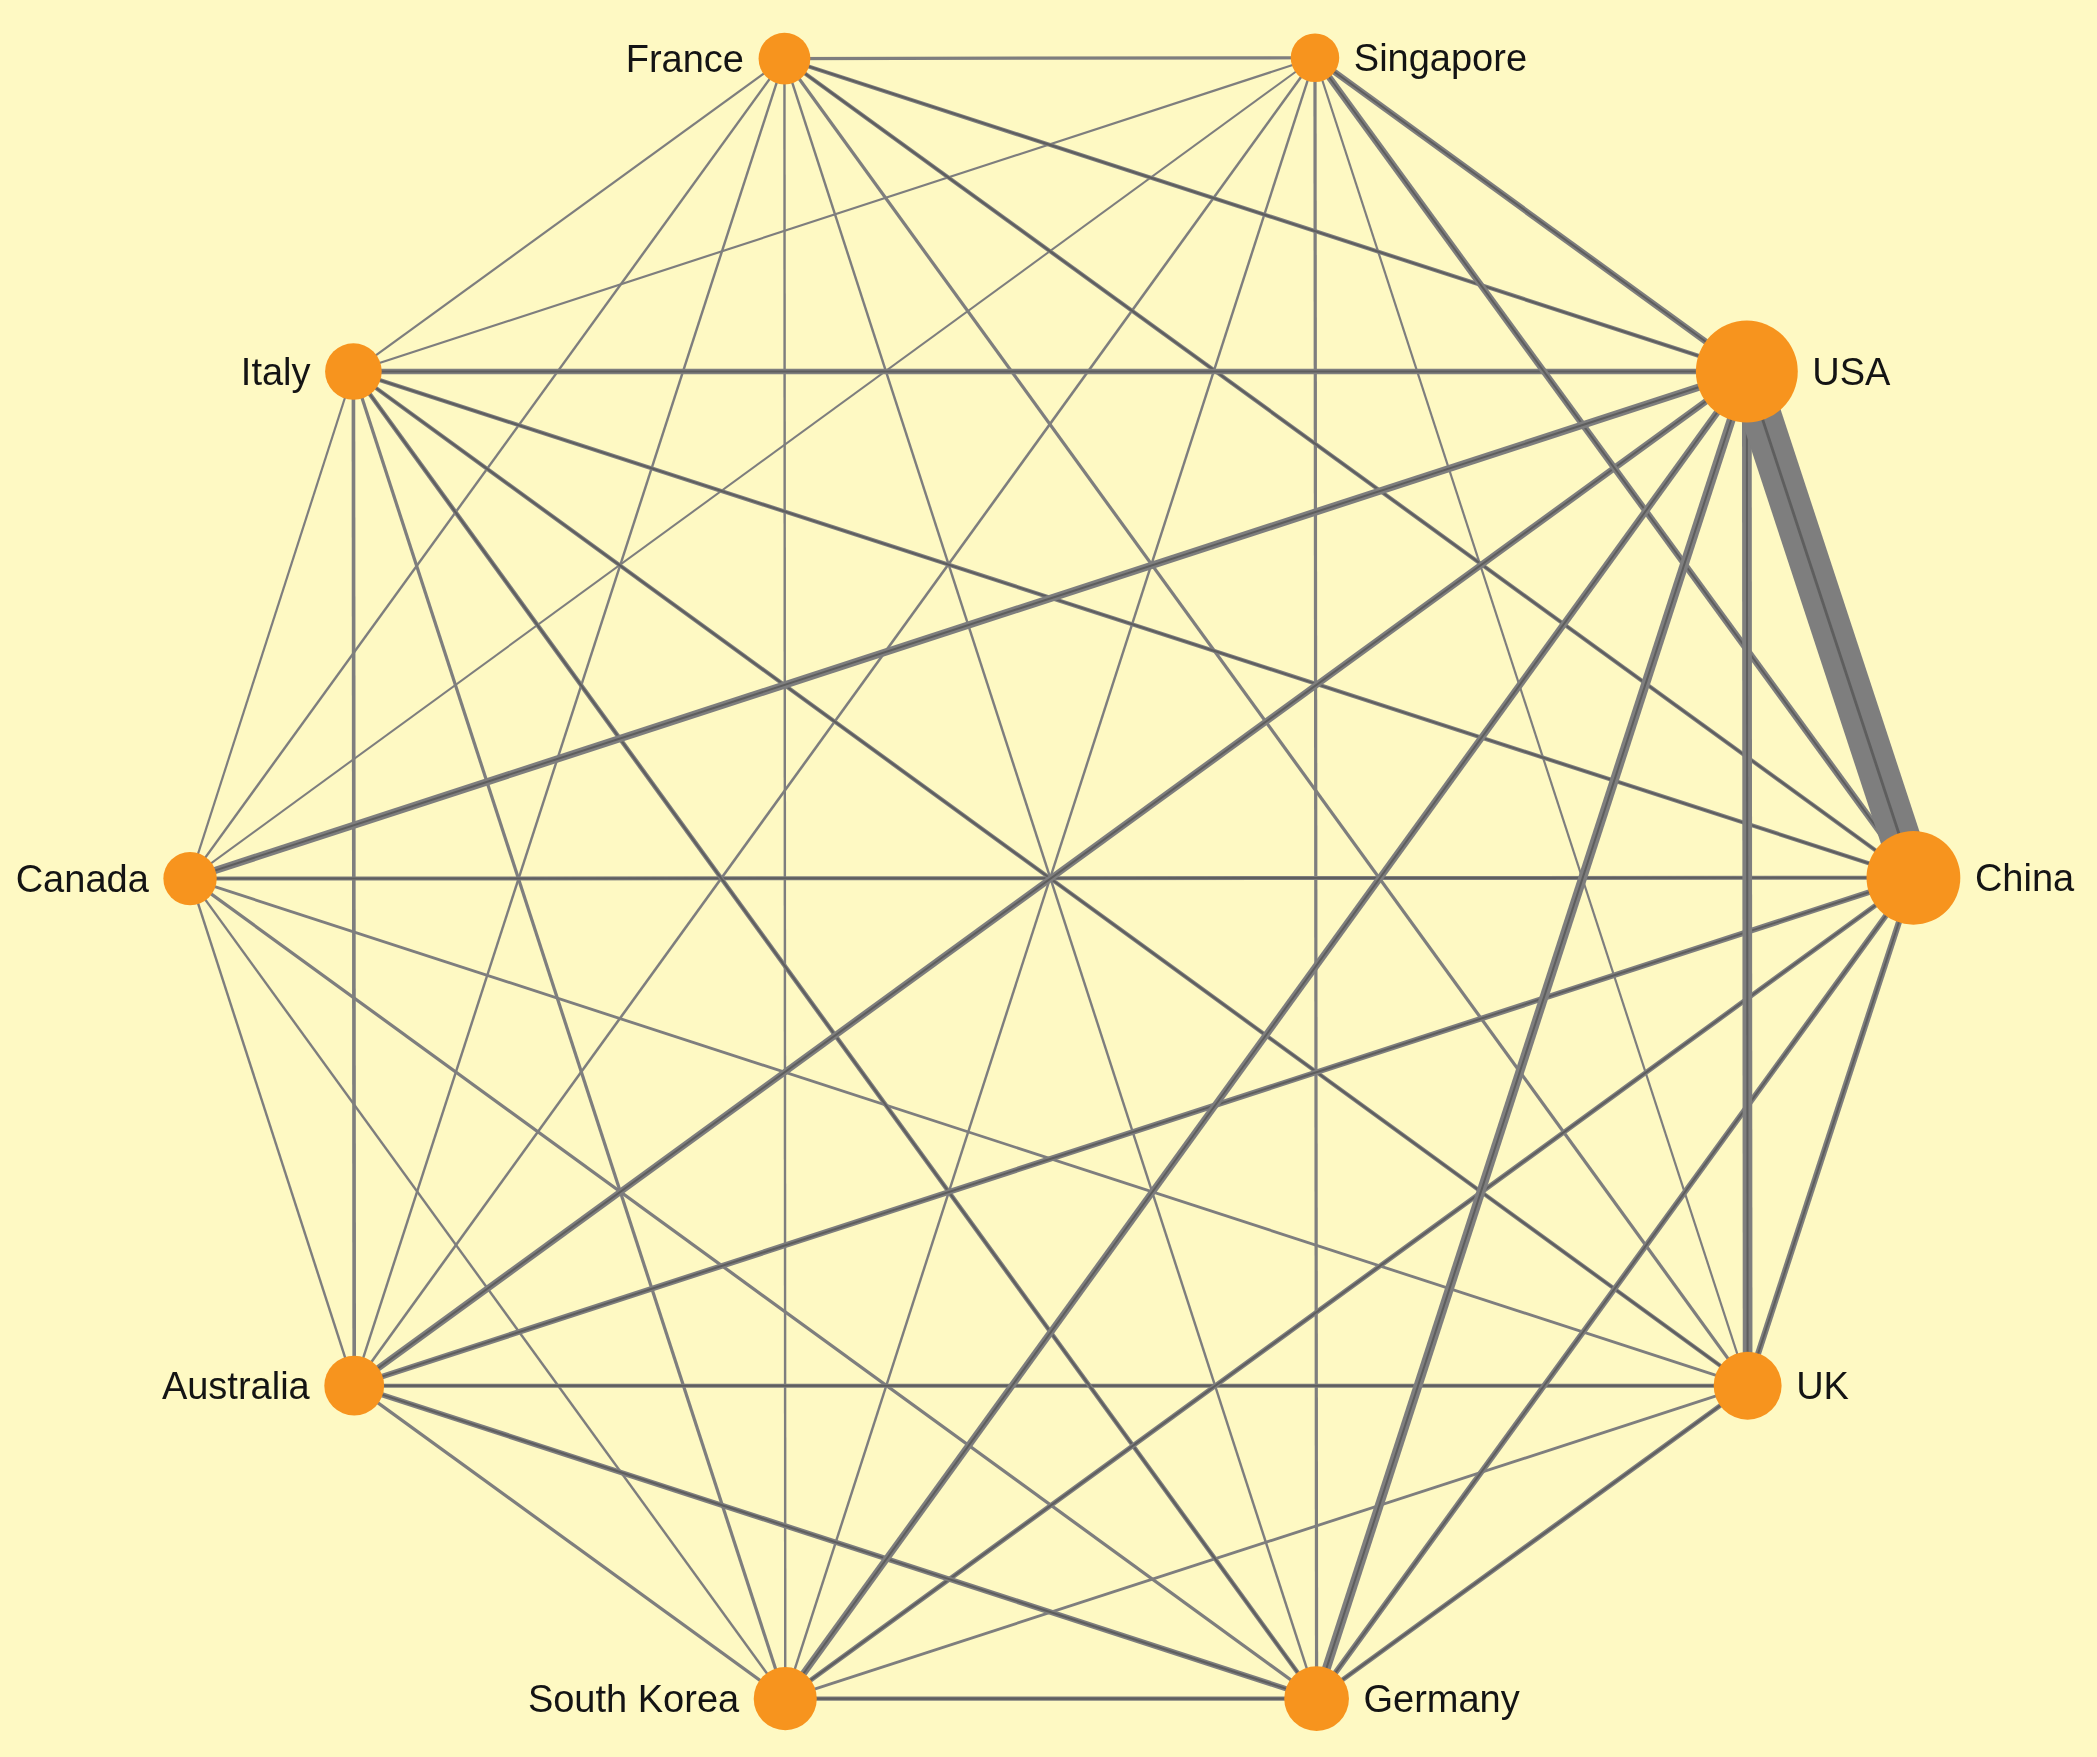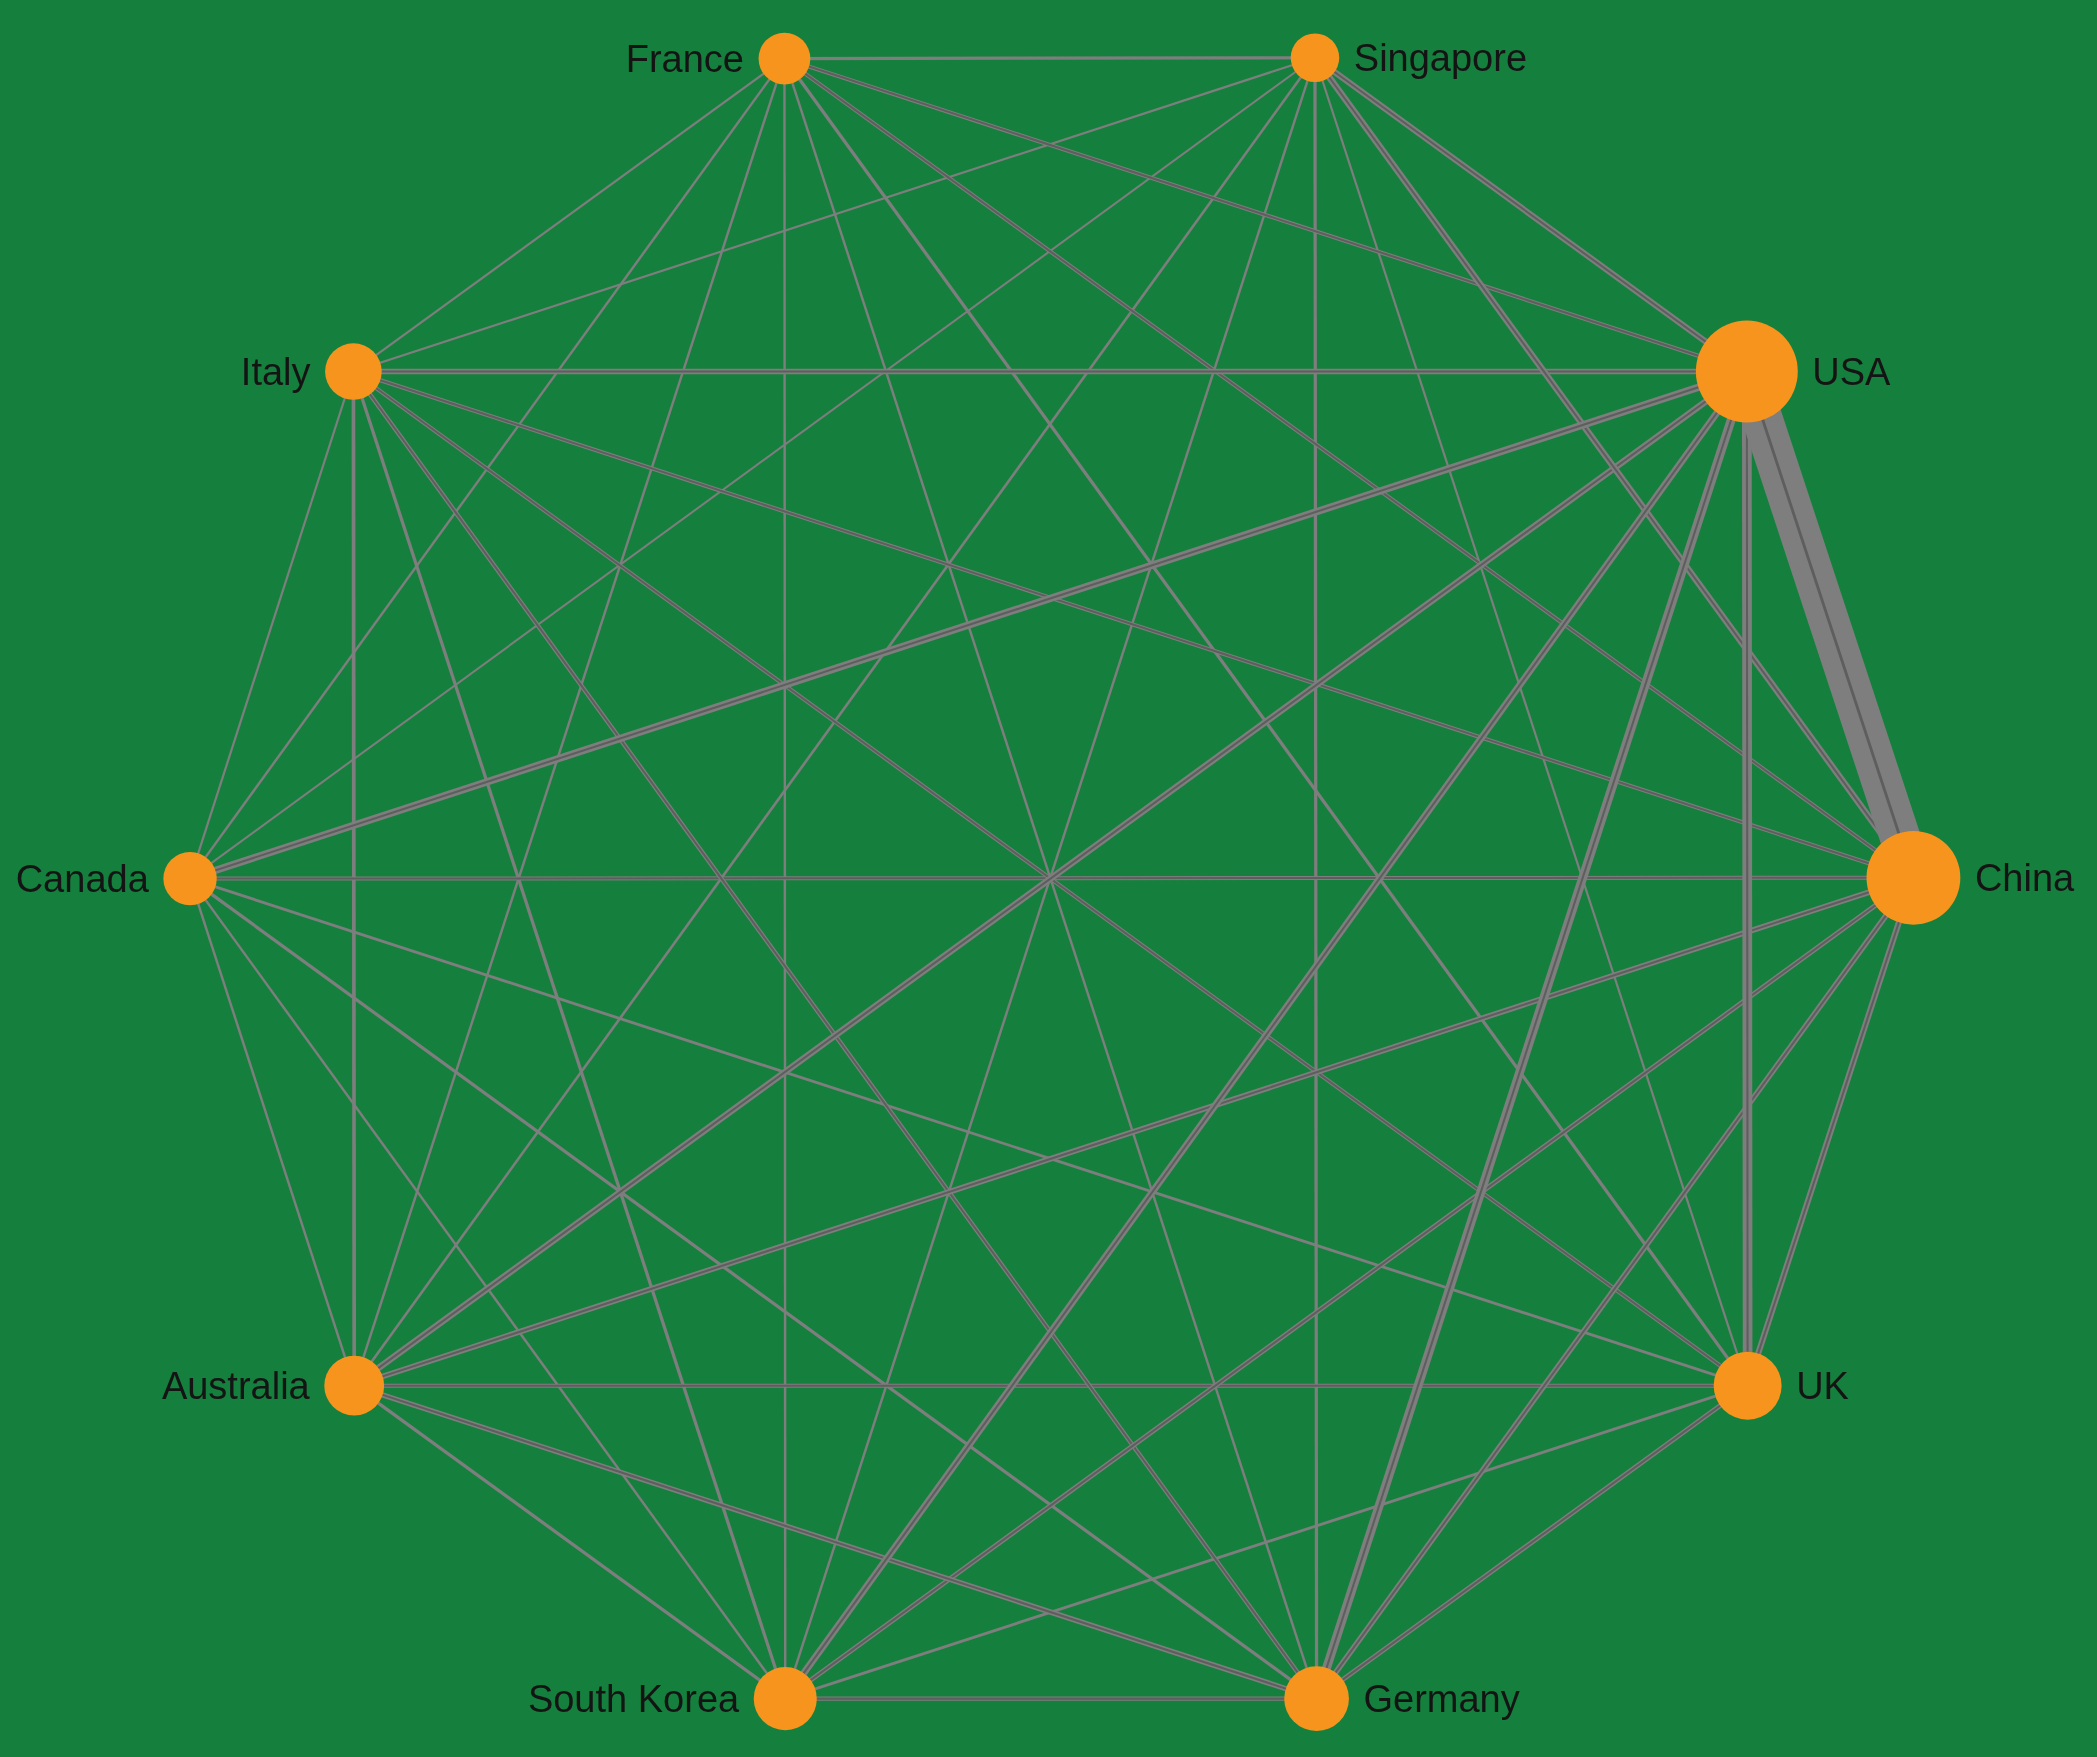--- a/index.html
+++ b/index.html
@@ -4,21 +4,21 @@
 <style>
   html, body {
     margin: 0;
     padding: 0;
     background: #ffffff;
   }
   #stage {
     width: 2097px;
     height: 1758px;
     position: relative;
-    background: #15803d;
+    background: #fef9c3;
   }
   svg { display: block; }
   .node-label {
     font-family: "Liberation Sans", sans-serif;
     font-size: 47px;
     font-weight: 400;
   }
 </style>
 </head>
 <body>

